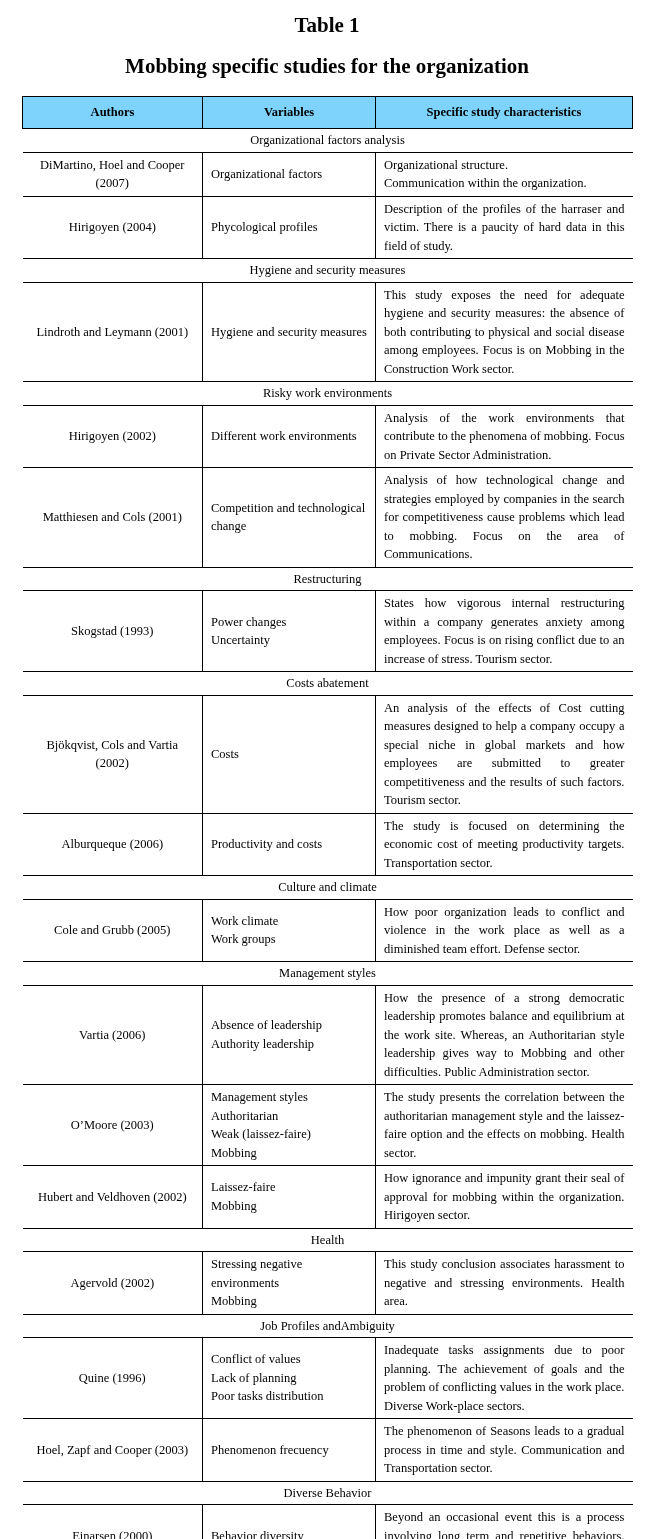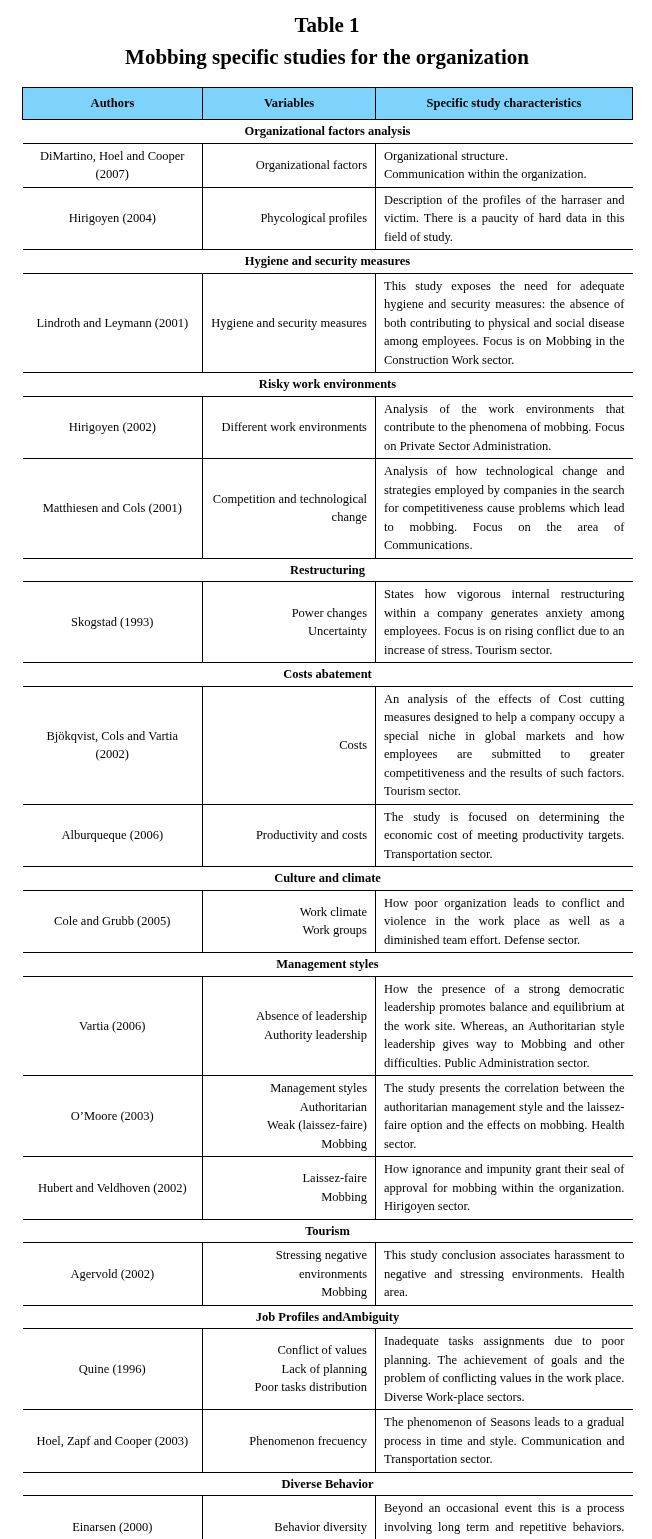--- a/index.html
+++ b/index.html
@@ -14,21 +14,21 @@
     box-sizing: border-box;
     padding: 10px 20px 24px 22px;
     background: #ffffff;
   }
   .title, .subtitle {
     text-align: center;
     font-weight: bold;
     font-size: 21px;
     line-height: 1.5;
   }
-  .subtitle { margin-bottom: 14px; }
+  .subtitle { margin-bottom: 14px; margin-top: 9px; }
   table.studies {
     width: 610px;
     border-collapse: collapse;
     table-layout: fixed;
     font-size: 12.5px;
   }
   col.c-authors { width: 180px; }
   col.c-variables { width: 173px; }
   col.c-chars { width: 257px; }
   th {
@@ -41,30 +41,30 @@
   }
   td {
     vertical-align: middle;
     line-height: 1.48;
     padding: 3px 8px;
   }
   tr.section td {
     border-top: 1.5px solid #000;
     border-bottom: 1.5px solid #000;
     text-align: center;
-    font-weight: bold;
+    font-weight: normal;
     padding: 2px 4px;
   }
   tr.row td { border-bottom: 1.5px solid #000; }
   tr.row td.variables {
     border-left: 1.5px solid #000;
     border-right: 1.5px solid #000;
   }
   td.authors { text-align: center; }
-  td.variables { text-align: right; white-space: pre-line; }
+  td.variables { text-align: left; white-space: pre-line; }
   td.chars { text-align: justify; white-space: pre-line; }
 </style>
 </head>
 <body>
 
 <div class="page">
 
   <div class="title">Table 1</div>
   <div class="subtitle">Mobbing specific studies for the organization</div>
 
@@ -174,21 +174,21 @@
         <td class="chars">The study presents the correlation between the authoritarian management style and the laissez-faire option and the effects on mobbing. Health sector.</td>
       </tr>
       <tr class="row">
         <td class="authors">Hubert and Veldhoven (2002)</td>
         <td class="variables">Laissez-faire
 Mobbing</td>
         <td class="chars">How ignorance and impunity grant their seal of approval for mobbing within the organization. Hirigoyen sector.</td>
       </tr>
 
       <tr class="section">
-        <td colspan="3">Tourism</td>
+        <td colspan="3">Health</td>
       </tr>
       <tr class="row">
         <td class="authors">Agervold (2002)</td>
         <td class="variables">Stressing negative environments
 Mobbing</td>
         <td class="chars">This study conclusion associates harassment to negative and stressing environments. Health area.</td>
       </tr>
 
       <tr class="section">
         <td colspan="3">Job Profiles andAmbiguity</td>

